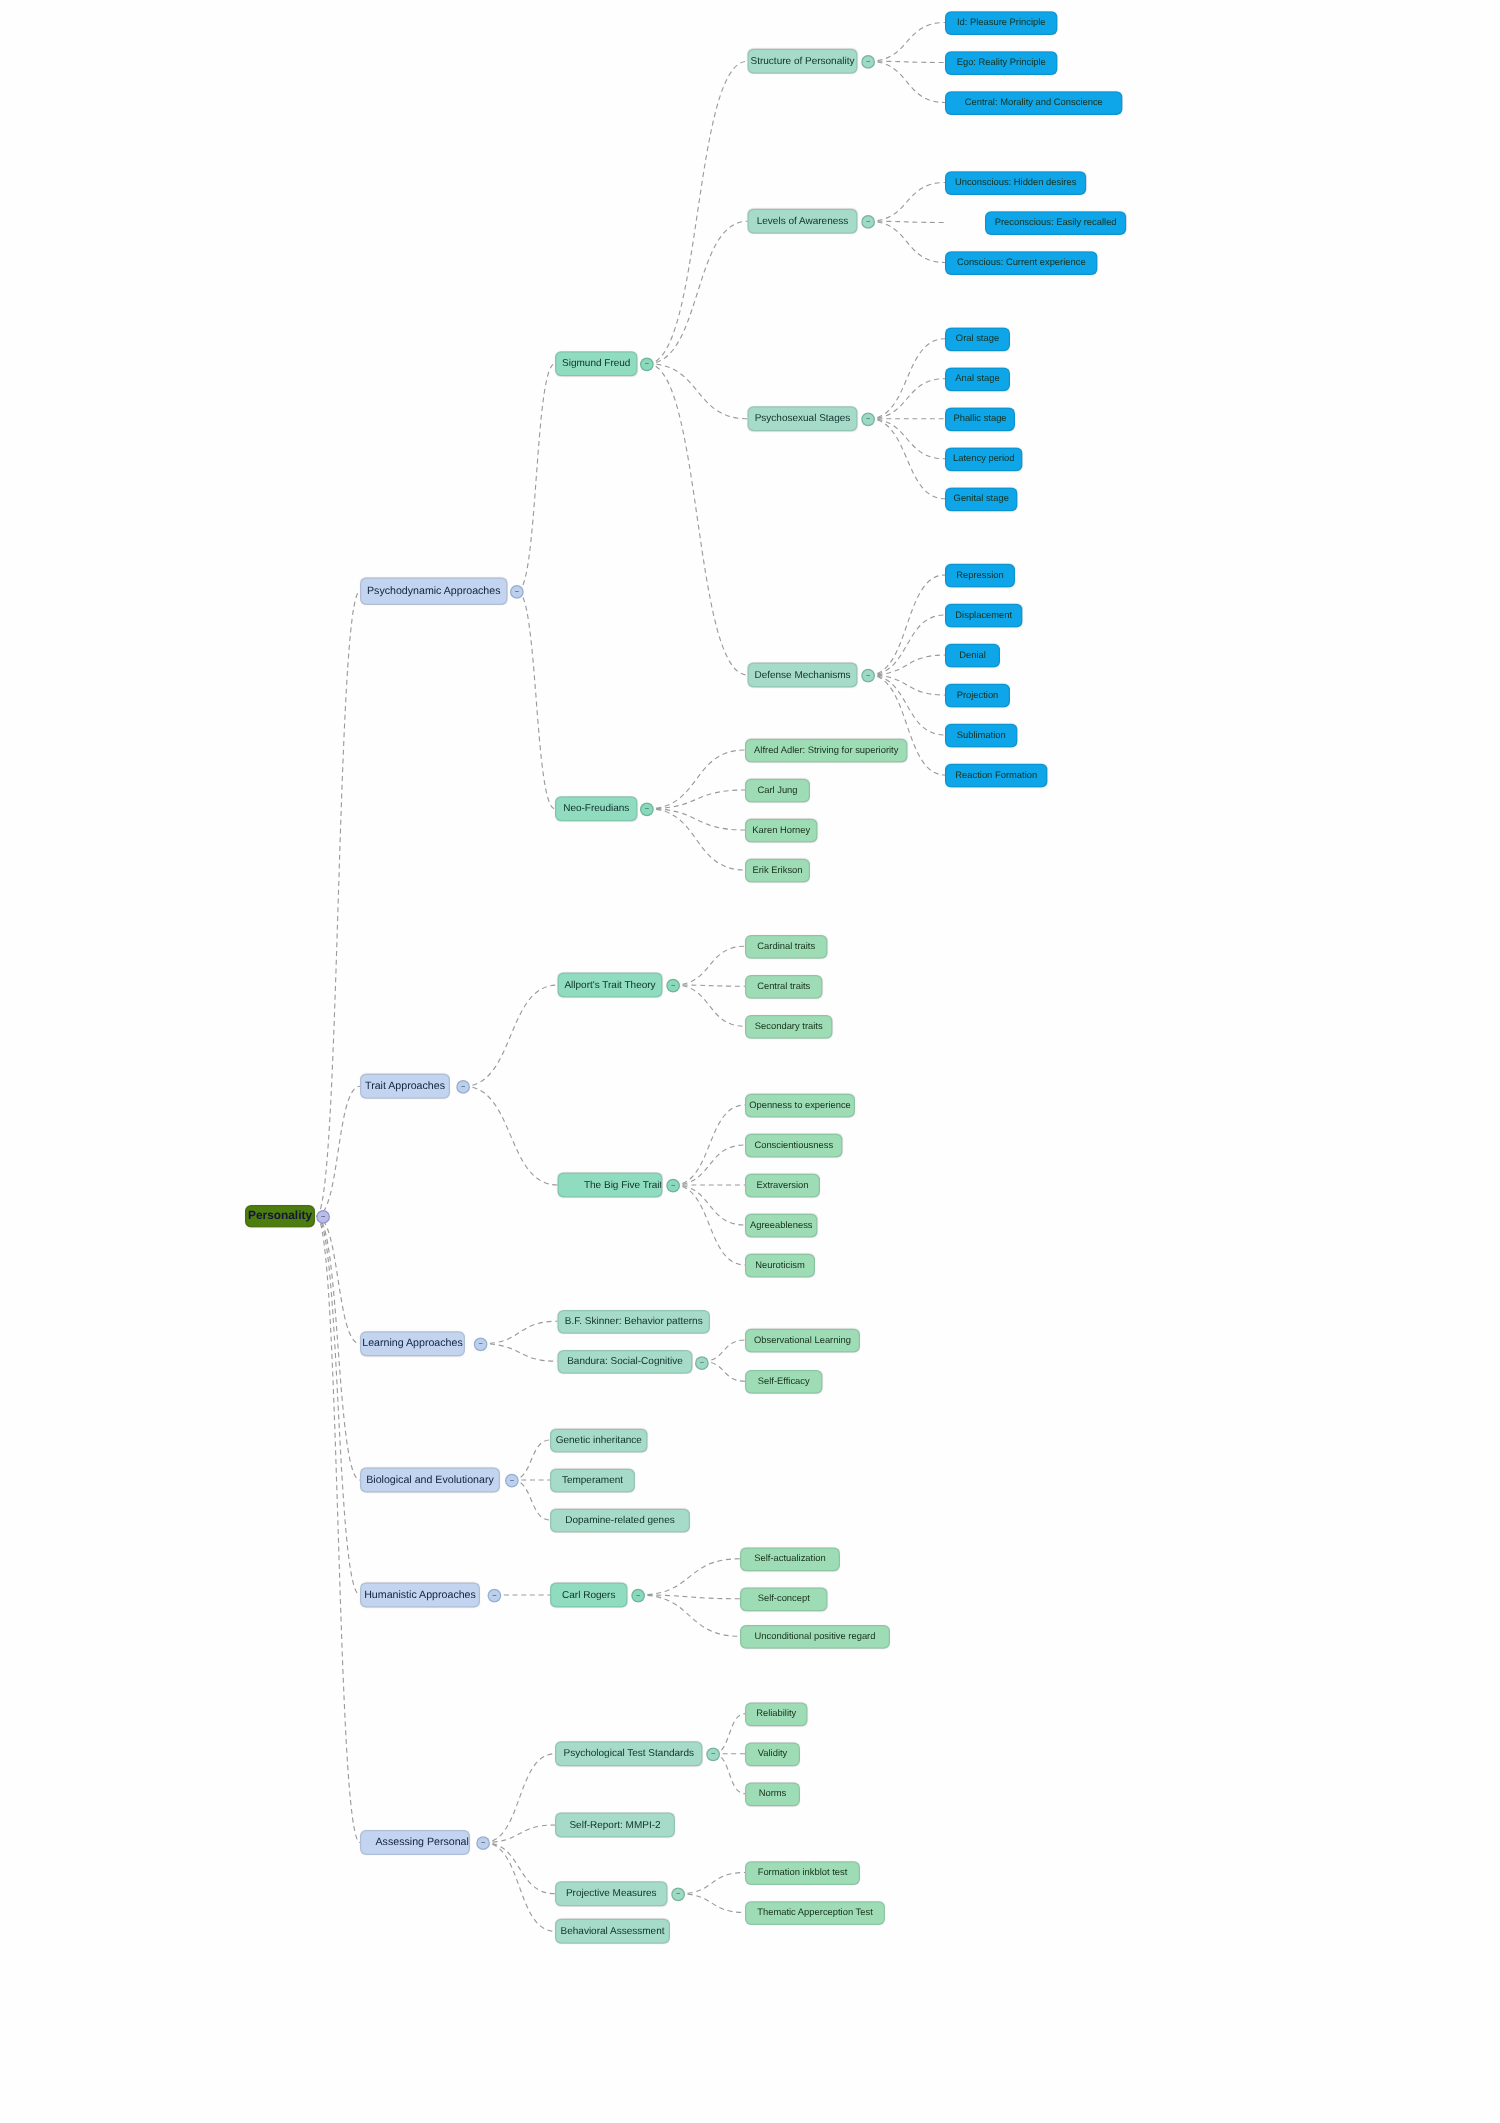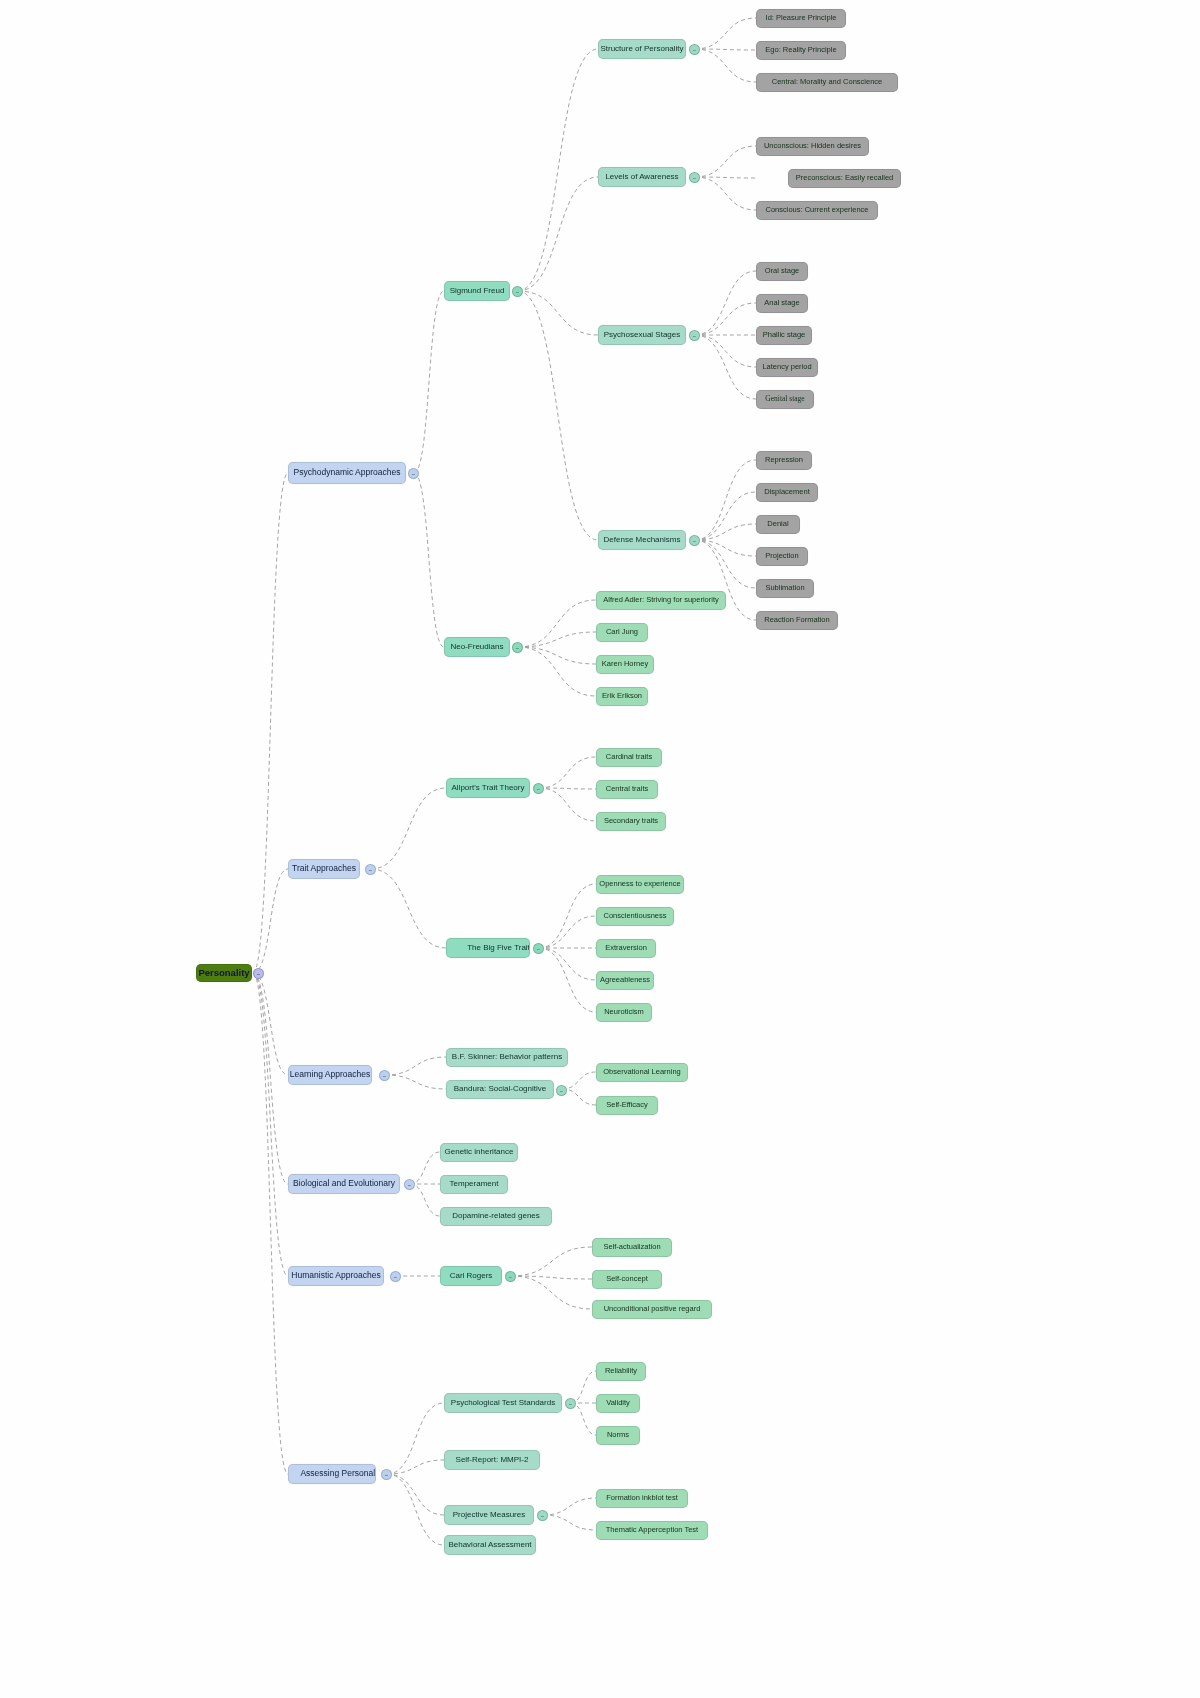--- a/index.html
+++ b/index.html
@@ -52,21 +52,21 @@
     background: #8fdcc0;
     font-size: 8px;
     color: #10302a;
   }
   .lvl-2b {
     background: #a5dbc8;
     font-size: 8px;
     color: #10302a;
   }
   .lvl-3 {
-    background: #a3a3a3;
+    background: #0ea5e9;
     font-size: 7.5px;
     color: #16301a;
     justify-content: center;
   }
   .lvl-3g {
     background: #9edcb6;
     font-size: 7.5px;
     color: #16301a;
   }
   .toggle {
@@ -197,21 +197,21 @@
       </div>
       <div class="node lvl-3" style="left: 756px; top: 294px; width: 52px; height: 19px;">
         <span>Anal stage</span>
       </div>
       <div class="node lvl-3" style="left: 756px; top: 326px; width: 56px; height: 19px;">
         <span>Phallic stage</span>
       </div>
       <div class="node lvl-3" style="left: 756px; top: 358px; width: 62px; height: 19px;">
         <span>Latency period</span>
       </div>
-      <div class="node lvl-3" style="left: 756px; top: 390px; width: 58px; height: 19px; font-family: Liberation Serif, serif;">
+      <div class="node lvl-3" style="left: 756px; top: 390px; width: 58px; height: 19px;">
         <span>Genital stage</span>
       </div>
       <div class="node lvl-2b" style="left: 598px; top: 530px; width: 88px; height: 20px;">
         <span>Defense Mechanisms</span>
       </div>
       <div class="node lvl-3" style="left: 756px; top: 451px; width: 56px; height: 19px;">
         <span>Repression</span>
       </div>
       <div class="node lvl-3" style="left: 756px; top: 483px; width: 62px; height: 19px;">
         <span>Displacement</span>

